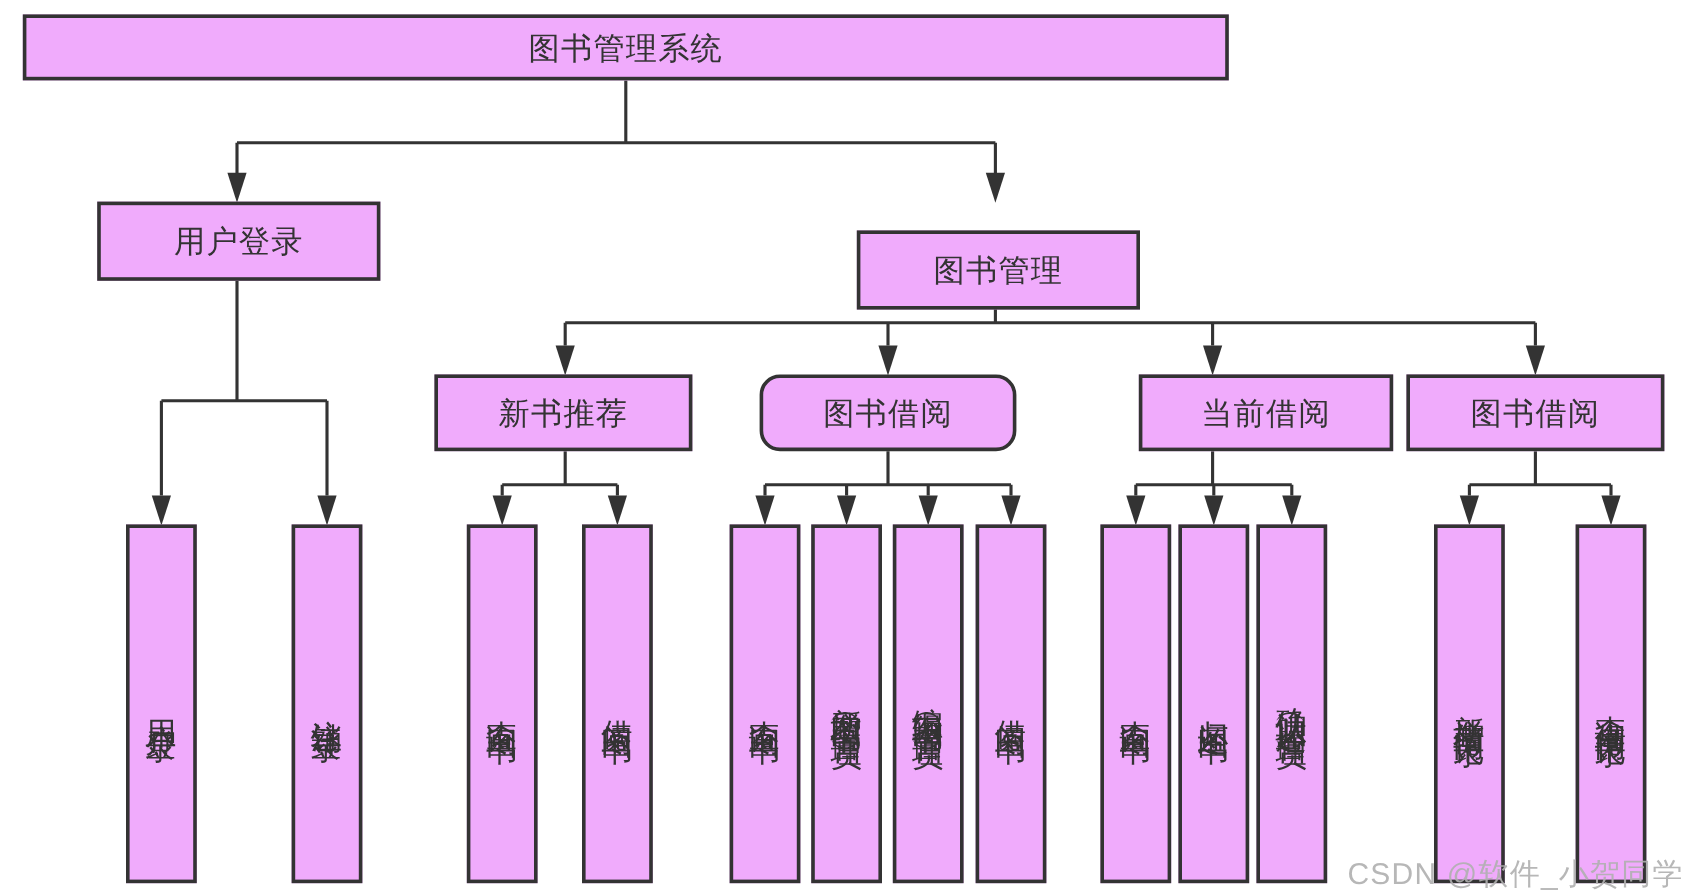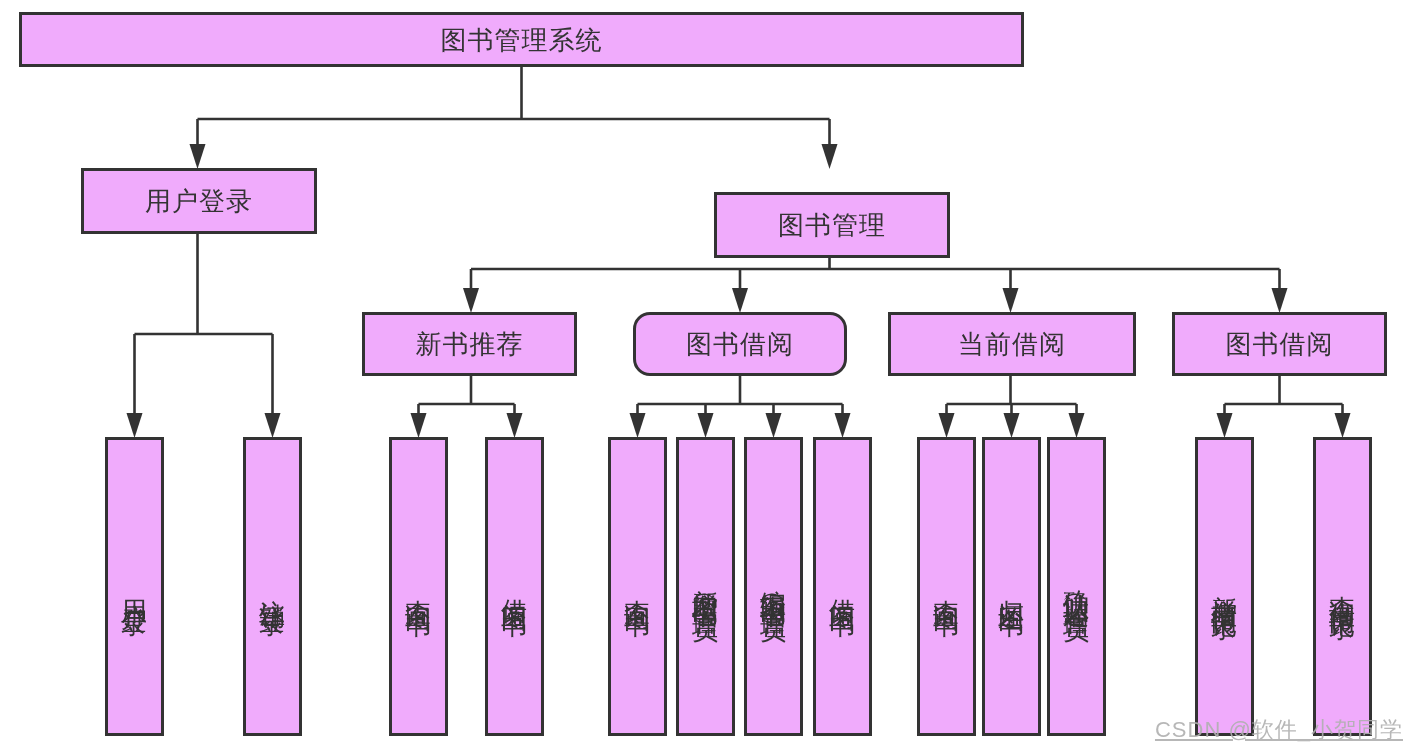--- a/index.html
+++ b/index.html
@@ -42,40 +42,39 @@
     white-space:nowrap;
   }
   
   .n-root{left:19px;top:12px;width:1005px;height:55px;}
   
   .n-user-login{left:81px;top:168px;width:236px;height:66px;}
   .n-book-mgmt{left:714px;top:168px;width:236px;height:66px;margin-top:24px;}
   
   .n-new-book{left:362px;top:312px;width:215px;height:64px;}
   .n-borrow{left:633px;top:312px;width:214px;height:64px;border-radius:17px;}
-  .n-current{left:888px;top:312px;width:248px;height:64px;}
+  .n-current{left:949px;top:312px;width:212px;height:64px;}
   .n-records{left:1172px;top:312px;width:215px;height:64px;}
   
   .leaf{top:437px;width:59px;height:299px;}
   .l-a1{left:105px;} .l-a2{left:243px;}
   .l-b1{left:389px;} .l-b2{left:485px;}
   .l-c1{left:608px;} .l-c2{left:676px;} .l-c3{left:744px;} .l-c4{left:813px;}
   .l-d1{left:917px;} .l-d2{left:982px;} .l-d3{left:1047px;}
   .l-e1{left:1195px;} .l-e2{left:1313px;}
 
   .watermark{
     position:absolute;
     right:2px;bottom:2px;
-    font-size:22px;
+    font-size:25px;
     color:var(--watermark);
     opacity:.9;
     letter-spacing:1px;
     z-index:5;
     white-space:nowrap;
-    text-decoration:underline;
   }
 </style>
 </head>
 <body>
 
 <div class="canvas">
 
   <svg class="wires" viewBox="0 0 1405 747" aria-hidden="true">
 
     <path d="M521.5 67 V119 M197.5 119 H829.5 M197.5 119 V146 M829.5 119 V146"></path>

